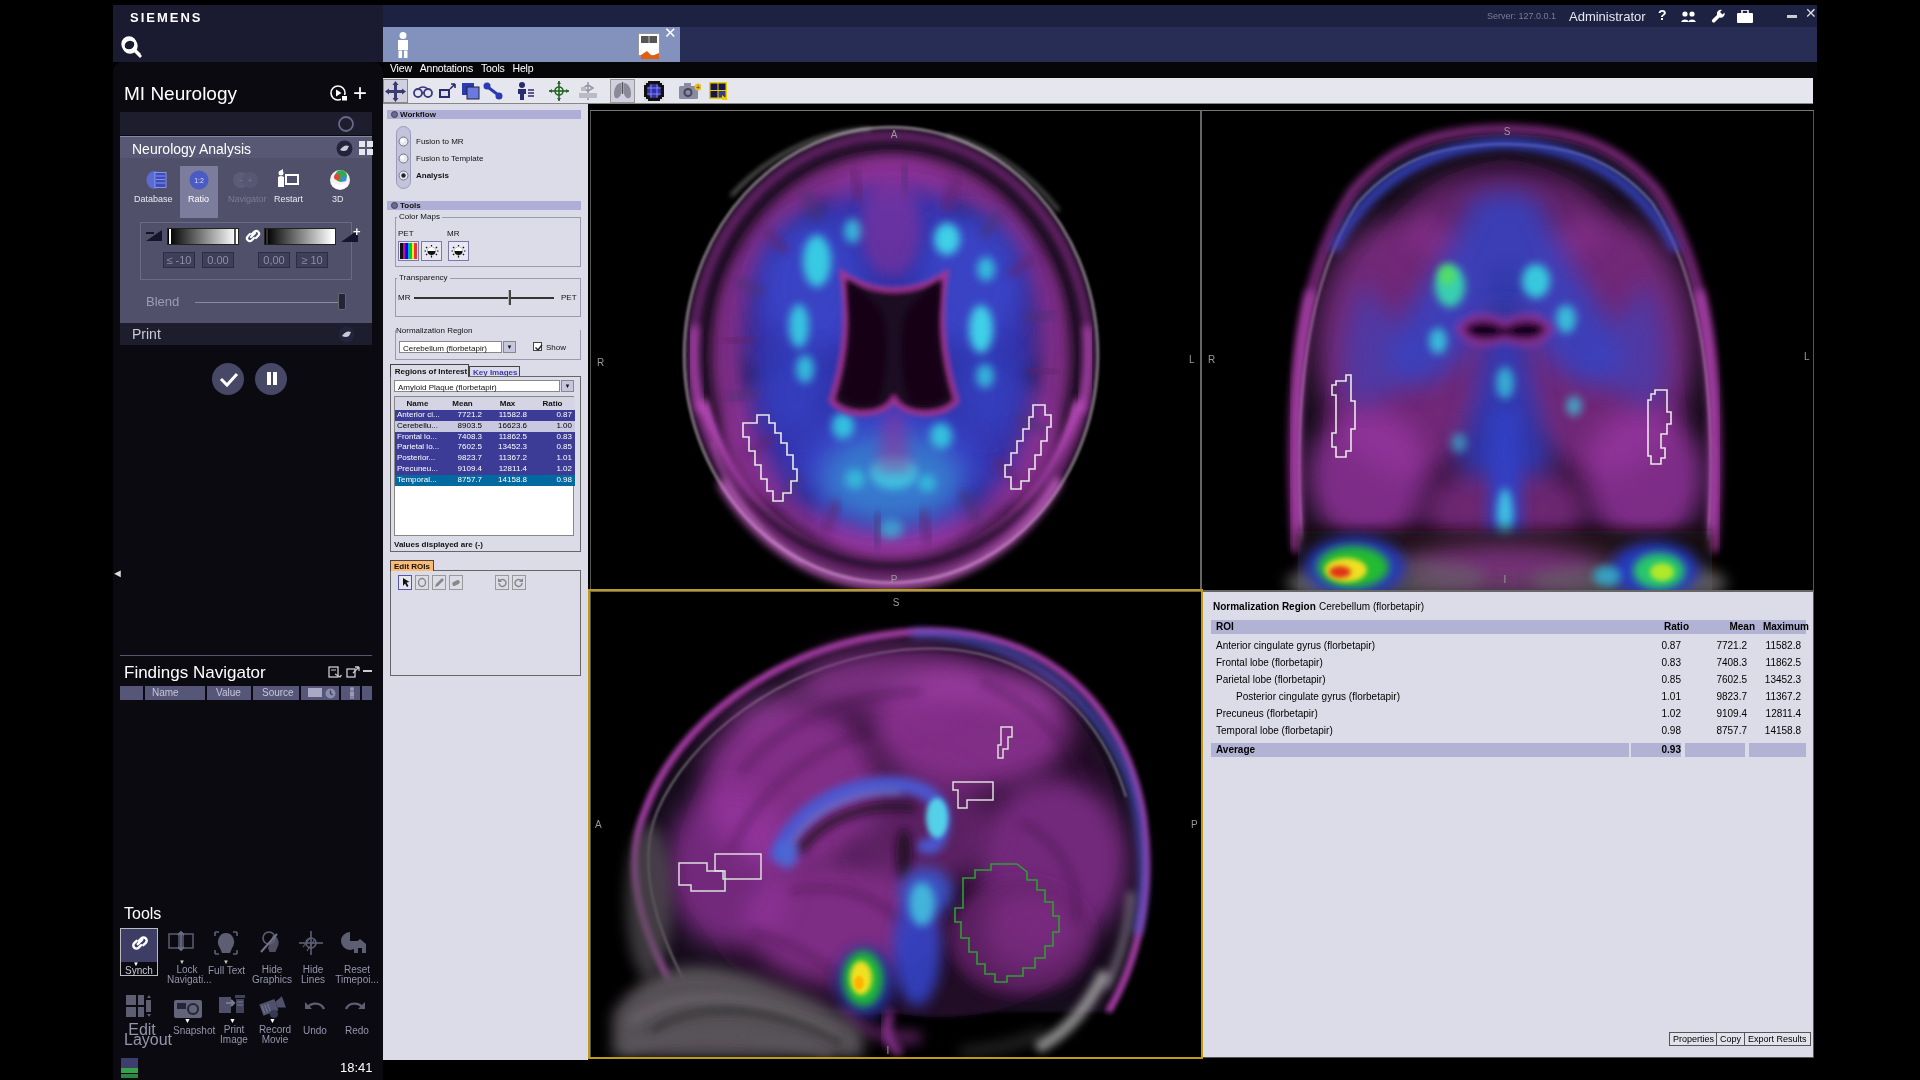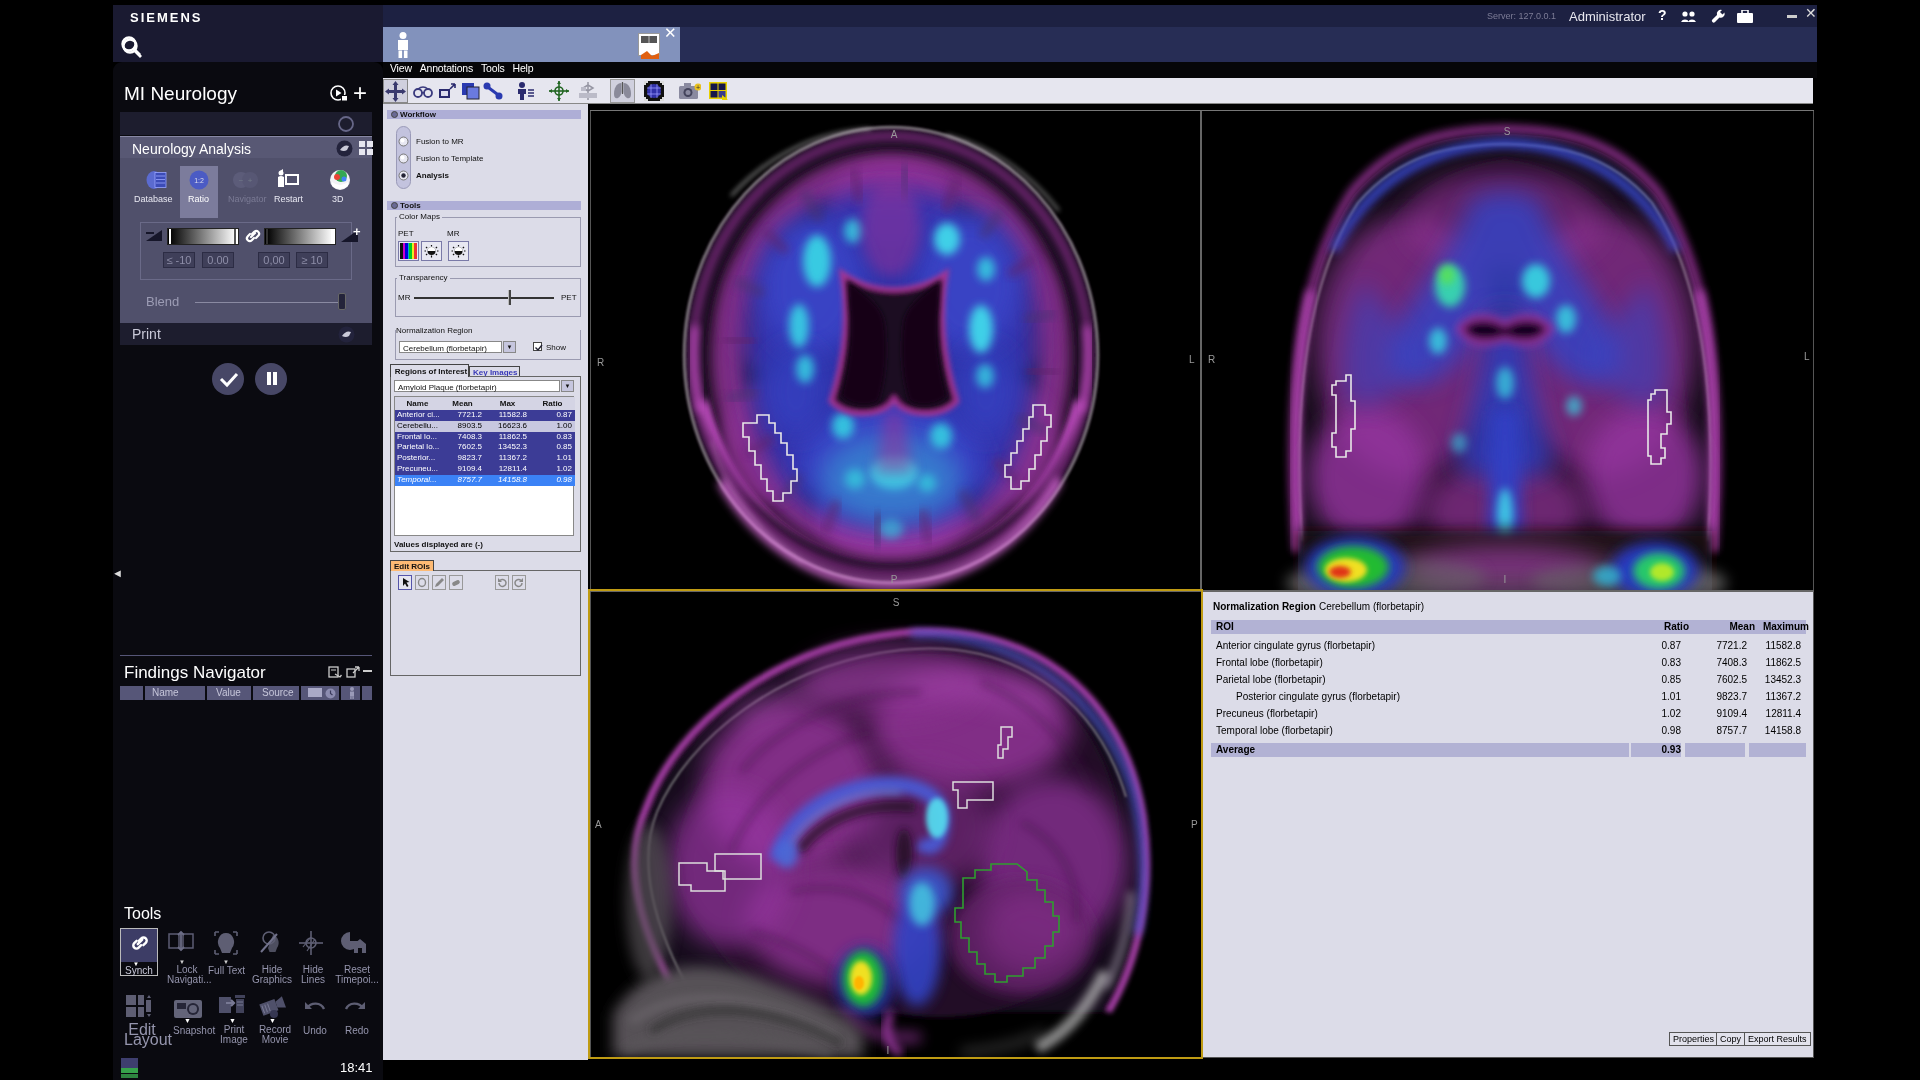--- a/index.html
+++ b/index.html
@@ -579,21 +579,21 @@
             <span class="abs" style="left:45px;width:42px;text-align:right;">9823.7</span>
             <span class="abs" style="left:90px;width:42px;text-align:right;">11367.2</span>
             <span class="abs" style="left:135px;width:42px;text-align:right;">1.01</span>
           </div>
         <div style="height:10.8px;background:#3c3c96;color:#fff;position:relative;">
             <span class="abs" style="left:2px;">Precuneu...</span>
             <span class="abs" style="left:45px;width:42px;text-align:right;">9109.4</span>
             <span class="abs" style="left:90px;width:42px;text-align:right;">12811.4</span>
             <span class="abs" style="left:135px;width:42px;text-align:right;">1.02</span>
           </div>
-        <div style="height:10.8px;background:#3b82f6;color:#fff;position:relative;font-style:italic;">
+        <div style="height:10.8px;background:#0369a1;color:#fff;position:relative;">
             <span class="abs" style="left:2px;">Temporal...</span>
             <span class="abs" style="left:45px;width:42px;text-align:right;">8757.7</span>
             <span class="abs" style="left:90px;width:42px;text-align:right;">14158.8</span>
             <span class="abs" style="left:135px;width:42px;text-align:right;">0.98</span>
           </div>
       </div>
     </div>
     <div class="abs" style="left:11px;top:436px;font-weight:bold;z-index:4;">Values displayed are (-)</div>
 
     <div class="abs" style="left:7px;top:456px;width:44px;height:11px;background:#fdba74;border:1px solid #444;border-bottom:none;z-index:3;font-weight:bold;padding:1px 0 0 3px;white-space:nowrap;">Edit ROIs</div>

